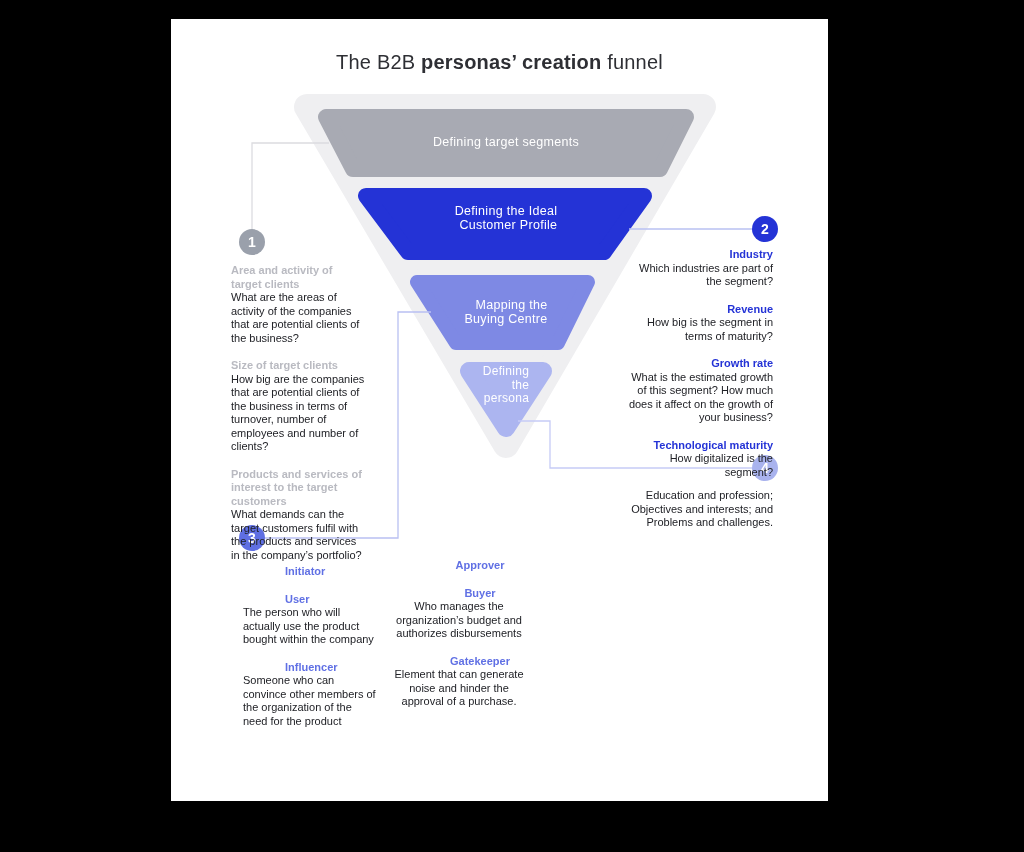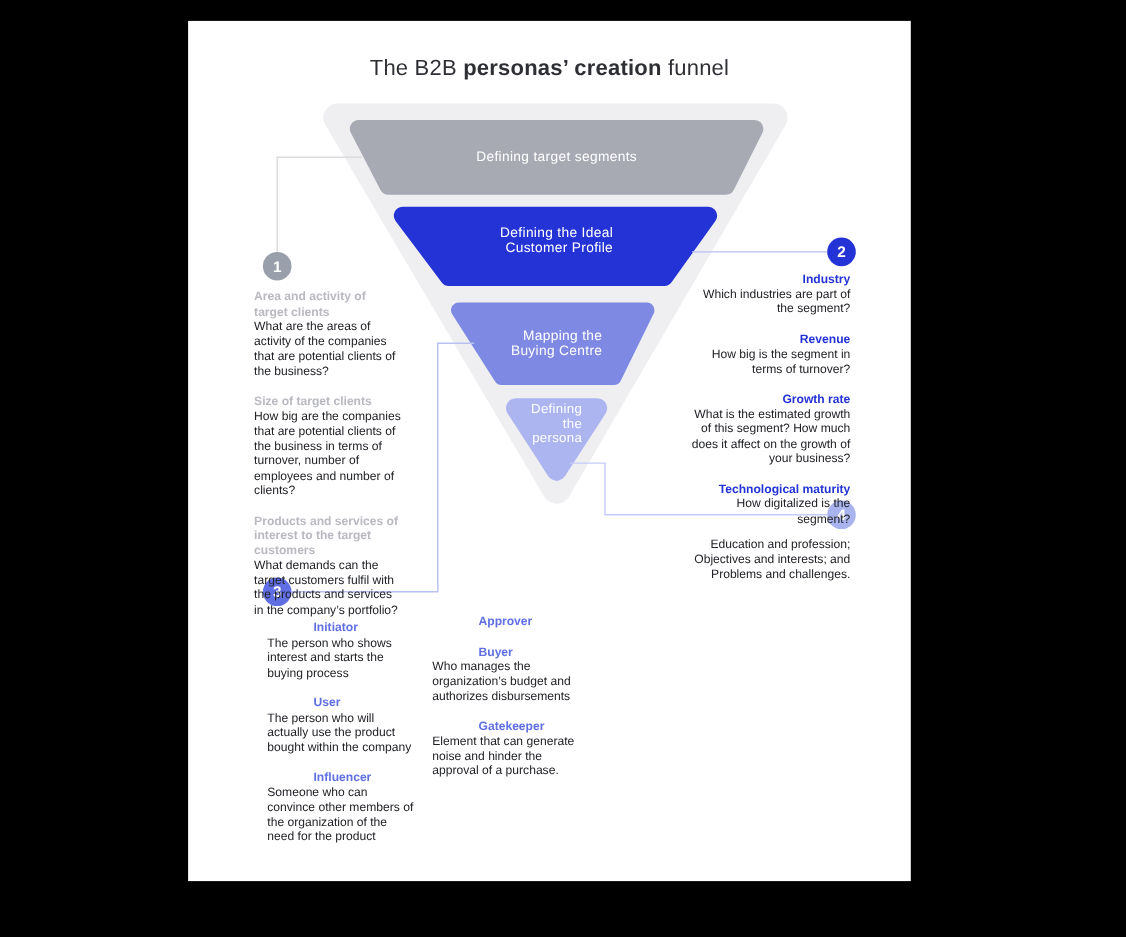--- a/index.html
+++ b/index.html
@@ -112,54 +112,53 @@
     </div>
   </div>
 
   <div class="txt-block right" style="left:450px; top:229px; width:152px;">
     <div class="item">
       <div class="h-blue">Industry</div>
       <div class="body-txt">Which industries are part of the segment?</div>
     </div>
     <div class="item">
       <div class="h-blue">Revenue</div>
-      <div class="body-txt">How big is the segment in terms of turnover?</div>
+      <div class="body-txt">How big is the segment in terms of maturity?</div>
     </div>
     <div class="item">
       <div class="h-blue">Growth rate</div>
       <div class="body-txt">What is the estimated growth of this segment? How much does it affect on the growth of your business?</div>
     </div>
     <div class="item">
       <div class="h-blue">Technological maturity</div>
       <div class="body-txt">How digitalized is the segment?</div>
     </div>
   </div>
 
   <div class="txt-block right" style="left:442px; top:470px; width:160px;">
     <div class="body-txt pre">Education and profession;
 Objectives and interests; and
 Problems and challenges.</div>
   </div>
 
   <div class="txt-block" style="left:72px; top:546px; width:136px;">
     <div class="item">
       <div class="h-peri">Initiator</div>
-      <div class="body-txt">The person who shows interest and starts the buying process</div>
     </div>
     <div class="item">
       <div class="h-peri">User</div>
       <div class="body-txt">The person who will actually use the product bought within the company</div>
     </div>
     <div class="item">
       <div class="h-peri">Influencer</div>
       <div class="body-txt">Someone who can convince other members of the organization of the need for the product</div>
     </div>
   </div>
 
-  <div class="txt-block" style="left:222px; top:540px; width:132px;">
+  <div class="txt-block" style="left:222px; top:540px; width:132px;text-align:center;">
     <div class="item">
       <div class="h-peri">Approver</div>
     </div>
     <div class="item">
       <div class="h-peri">Buyer</div>
       <div class="body-txt">Who manages the organization’s budget and authorizes disbursements</div>
     </div>
     <div class="item">
       <div class="h-peri">Gatekeeper</div>
       <div class="body-txt">Element that can generate noise and hinder the approval of a purchase.</div>

